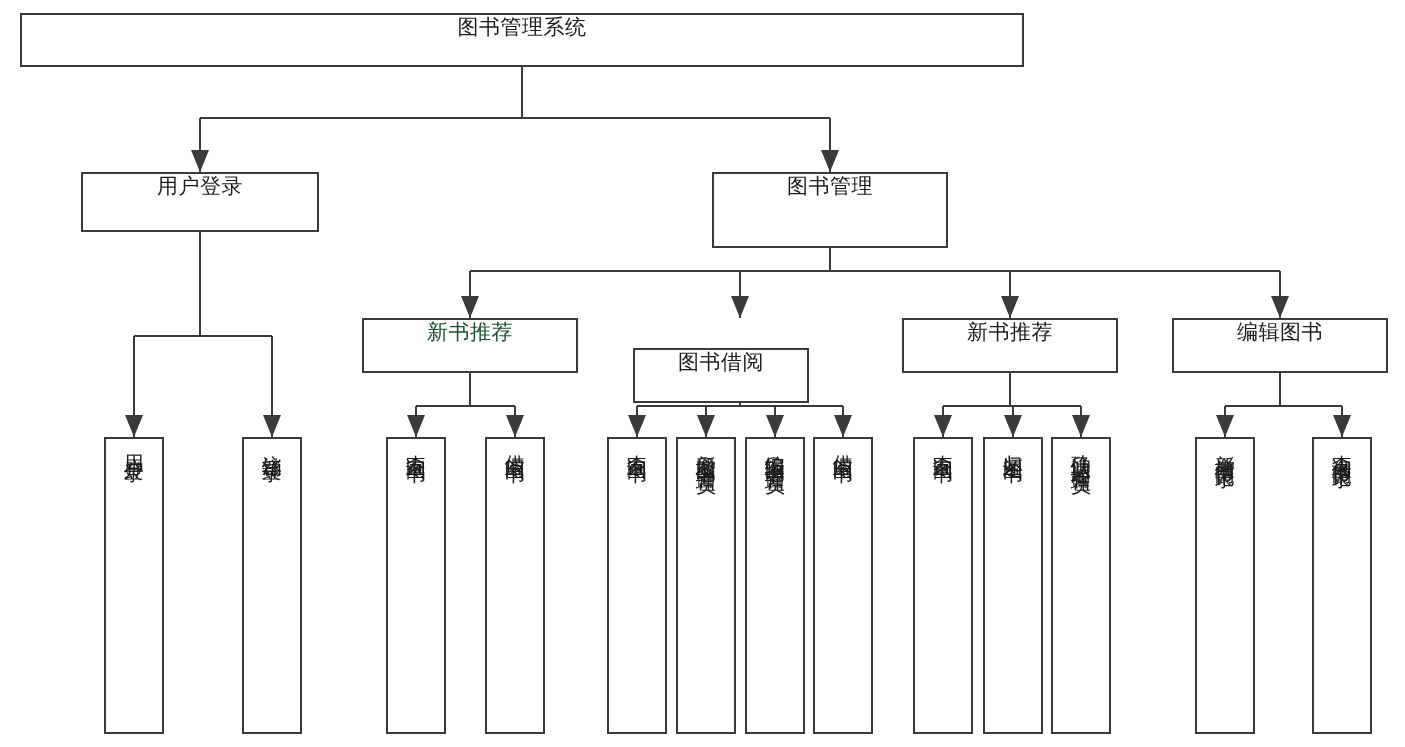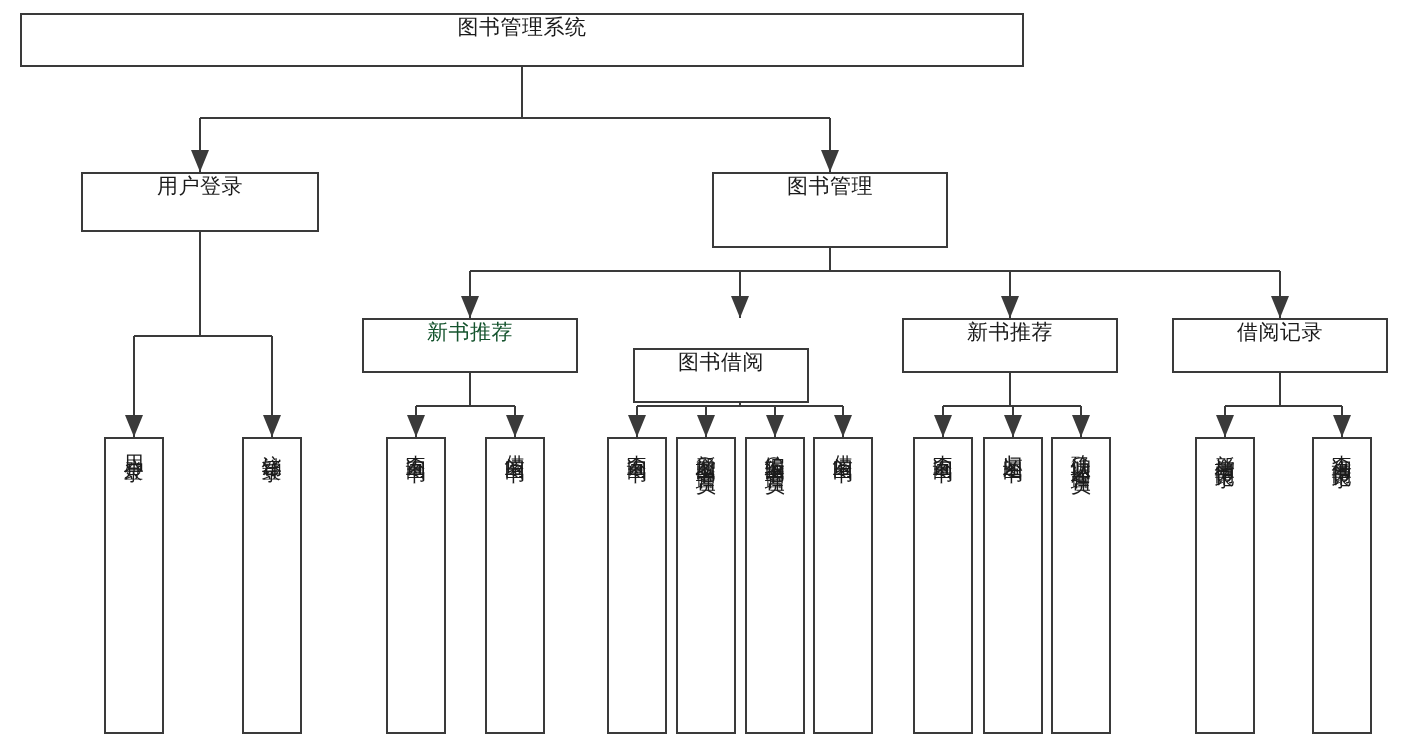--- a/index.html
+++ b/index.html
@@ -137,21 +137,21 @@
       <div class="node-box" style="left: 362px; top: 318px; width: 216px; height: 55px; border-color: rgb(58, 58, 58);">
         <span class="node-label" style="color: #14532d;">新书推荐</span>
       </div>
       <div class="node-box" style="left: 633px; top: 336px; width: 176px; height: 55px; border-color: rgb(58, 58, 58); margin-top: 12px;">
         <span class="node-label" style="color: rgb(27, 27, 27);">图书借阅</span>
       </div>
       <div class="node-box" style="left: 902px; top: 318px; width: 216px; height: 55px; border-color: rgb(58, 58, 58);">
         <span class="node-label" style="color: rgb(27, 27, 27);">新书推荐</span>
       </div>
       <div class="node-box" style="left: 1172px; top: 318px; width: 216px; height: 55px; border-color: rgb(58, 58, 58);">
-        <span class="node-label" style="color: rgb(27, 27, 27);">借阅记录</span>
+        <span class="node-label" style="color: rgb(27, 27, 27);">编辑图书</span>
       </div>
       <div class="node-box vertical" style="left: 104px; top: 437px; width: 60px; height: 297px; border-color: rgb(58, 58, 58);">
         <span class="node-label" style="color: rgb(27, 27, 27);">用户登录</span>
       </div>
       <div class="node-box vertical" style="left: 242px; top: 437px; width: 60px; height: 297px; border-color: rgb(58, 58, 58);">
         <span class="node-label" style="color: rgb(27, 27, 27);">注销登录</span>
       </div>
       <div class="node-box vertical" style="left: 386px; top: 437px; width: 60px; height: 297px; border-color: rgb(58, 58, 58);">
         <span class="node-label" style="color: rgb(27, 27, 27);">查询图书</span>
       </div>

